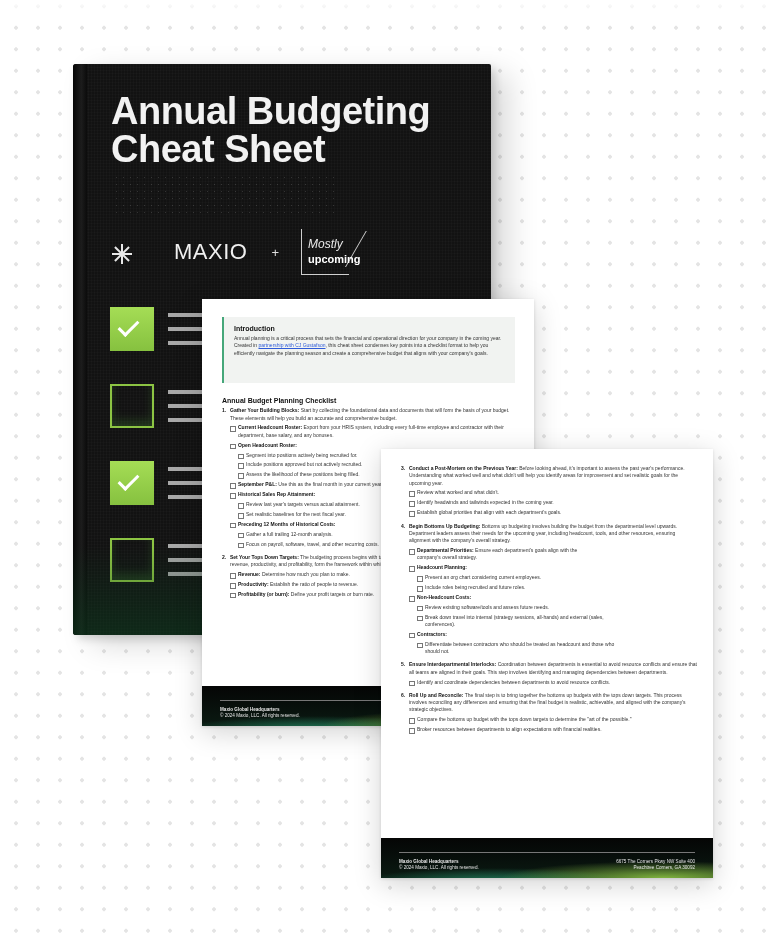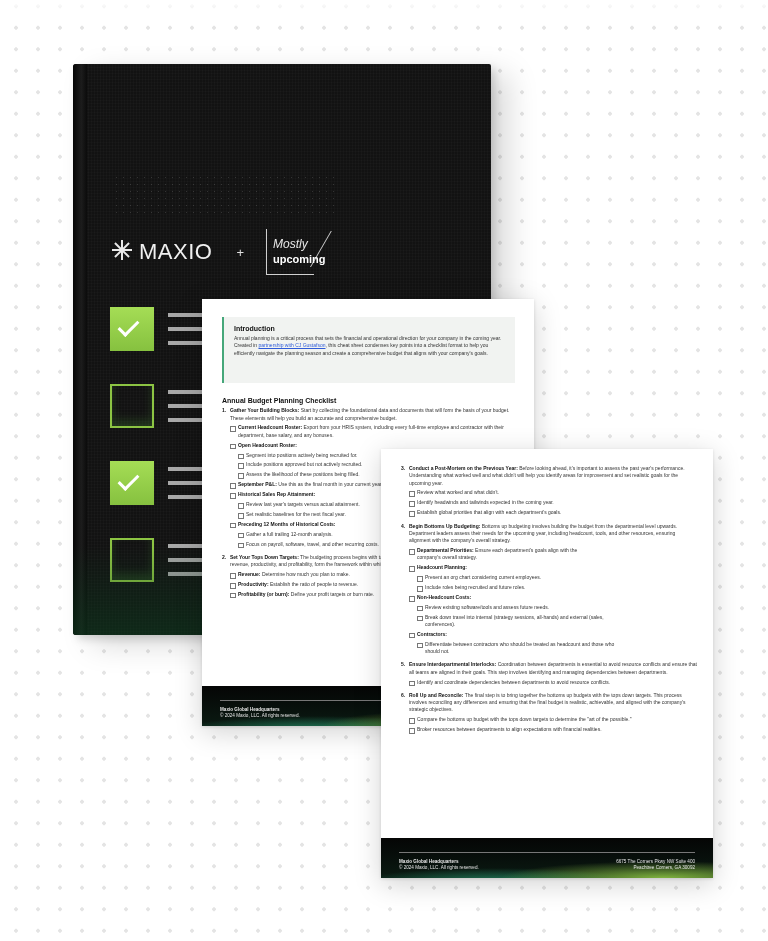--- a/index.html
+++ b/index.html
@@ -39,21 +39,21 @@
   .book-title {
     position: absolute; left: 38px; top: 28px; width: 380px;
     color: #f2f2f2; font-weight: 700; font-size: 38px; line-height: 38px; letter-spacing: -0.5px;
   }
   .book-dots {
     position: absolute; left: 40px; top: 110px; width: 225px; height: 40px;
     background-image: radial-gradient(circle, rgba(255,255,255,0.14) 0.7px, transparent 1px);
     background-size: 7px 7px;
   }
   .logos { position: absolute; left: 38px; top: 165px; display: flex; align-items: center; }
-  .maxio { display: flex; align-items: flex-start; color: #f0f0f0; font-size: 22px; letter-spacing: 0.5px; }
+  .maxio { display: flex; align-items: flex-end; color: #f0f0f0; font-size: 22px; letter-spacing: 0.5px; gap: 35px; }
   .maxio-mark { width: 22px; height: 22px; margin-right: 6px; position: relative; }
   .maxio-mark span {
     position: absolute; left: 10px; top: 1px; width: 2px; height: 20px; background: #e8e8e8;
   }
   .plus { color: #e0e0e0; font-size: 13px; margin: 0 22px 0 24px; }
   .mostly {
     position: relative; width: 48px; height: 46px;
     border-left: 1px solid #cfcfcf; border-bottom: 1px solid #cfcfcf; padding-left: 20px;
   }
   .mostly-a { position: absolute; left: 6px; top: 8px; color: #e8e8e8; font-style: italic; font-size: 12px; }
@@ -116,20 +116,24 @@
   .foot-l .b { font-weight: 700; }
   .foot-r { position: absolute; right: 18px; top: 21px; color: #e6e6e6; font-size: 4.6px; line-height: 6px; text-align: right; }
 </style>
 </head>
 <body>
 
 <div class="dotgrid"></div>
 <div class="dotgrid-mask"></div>
 
 <div class="book">
+  <div class="book-title">
+    <div>Annual Budgeting</div>
+    <div>Cheat Sheet</div>
+  </div>
   <div class="book-dots"></div>
   <div class="logos">
     <div class="maxio">
       <div class="maxio-mark">
         <span style="transform: rotate(0deg)"></span>
         <span style="transform: rotate(45deg)"></span>
         <span style="transform: rotate(90deg)"></span>
         <span style="transform: rotate(135deg)"></span>
       </div>
       <span>MAXIO</span>

